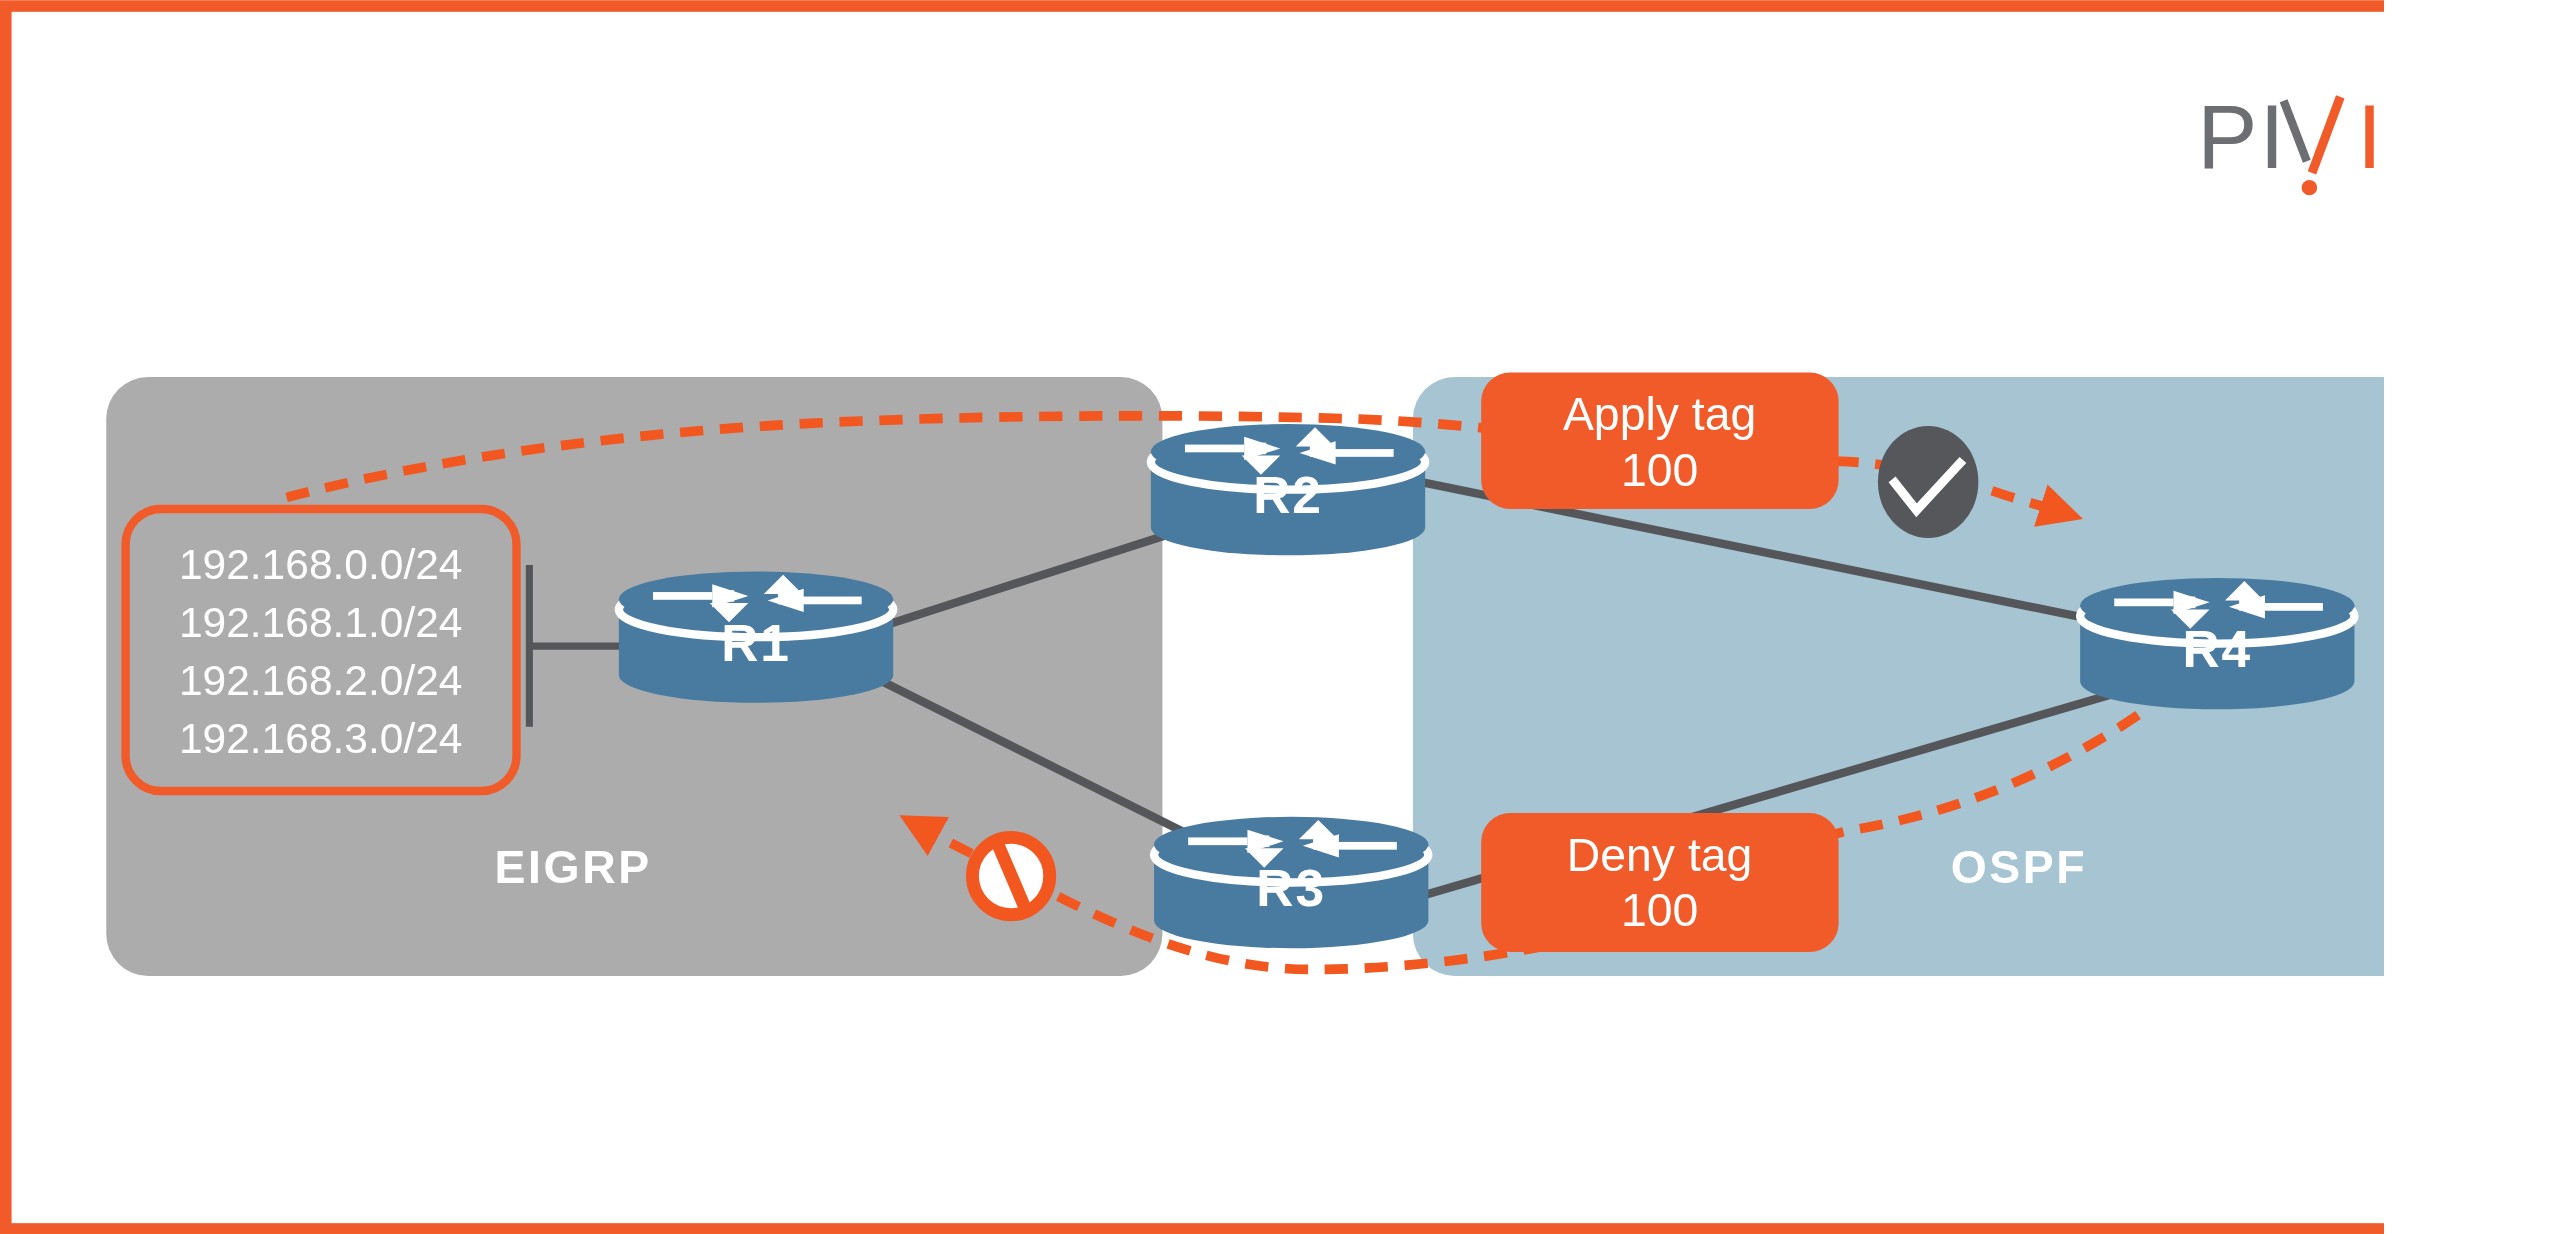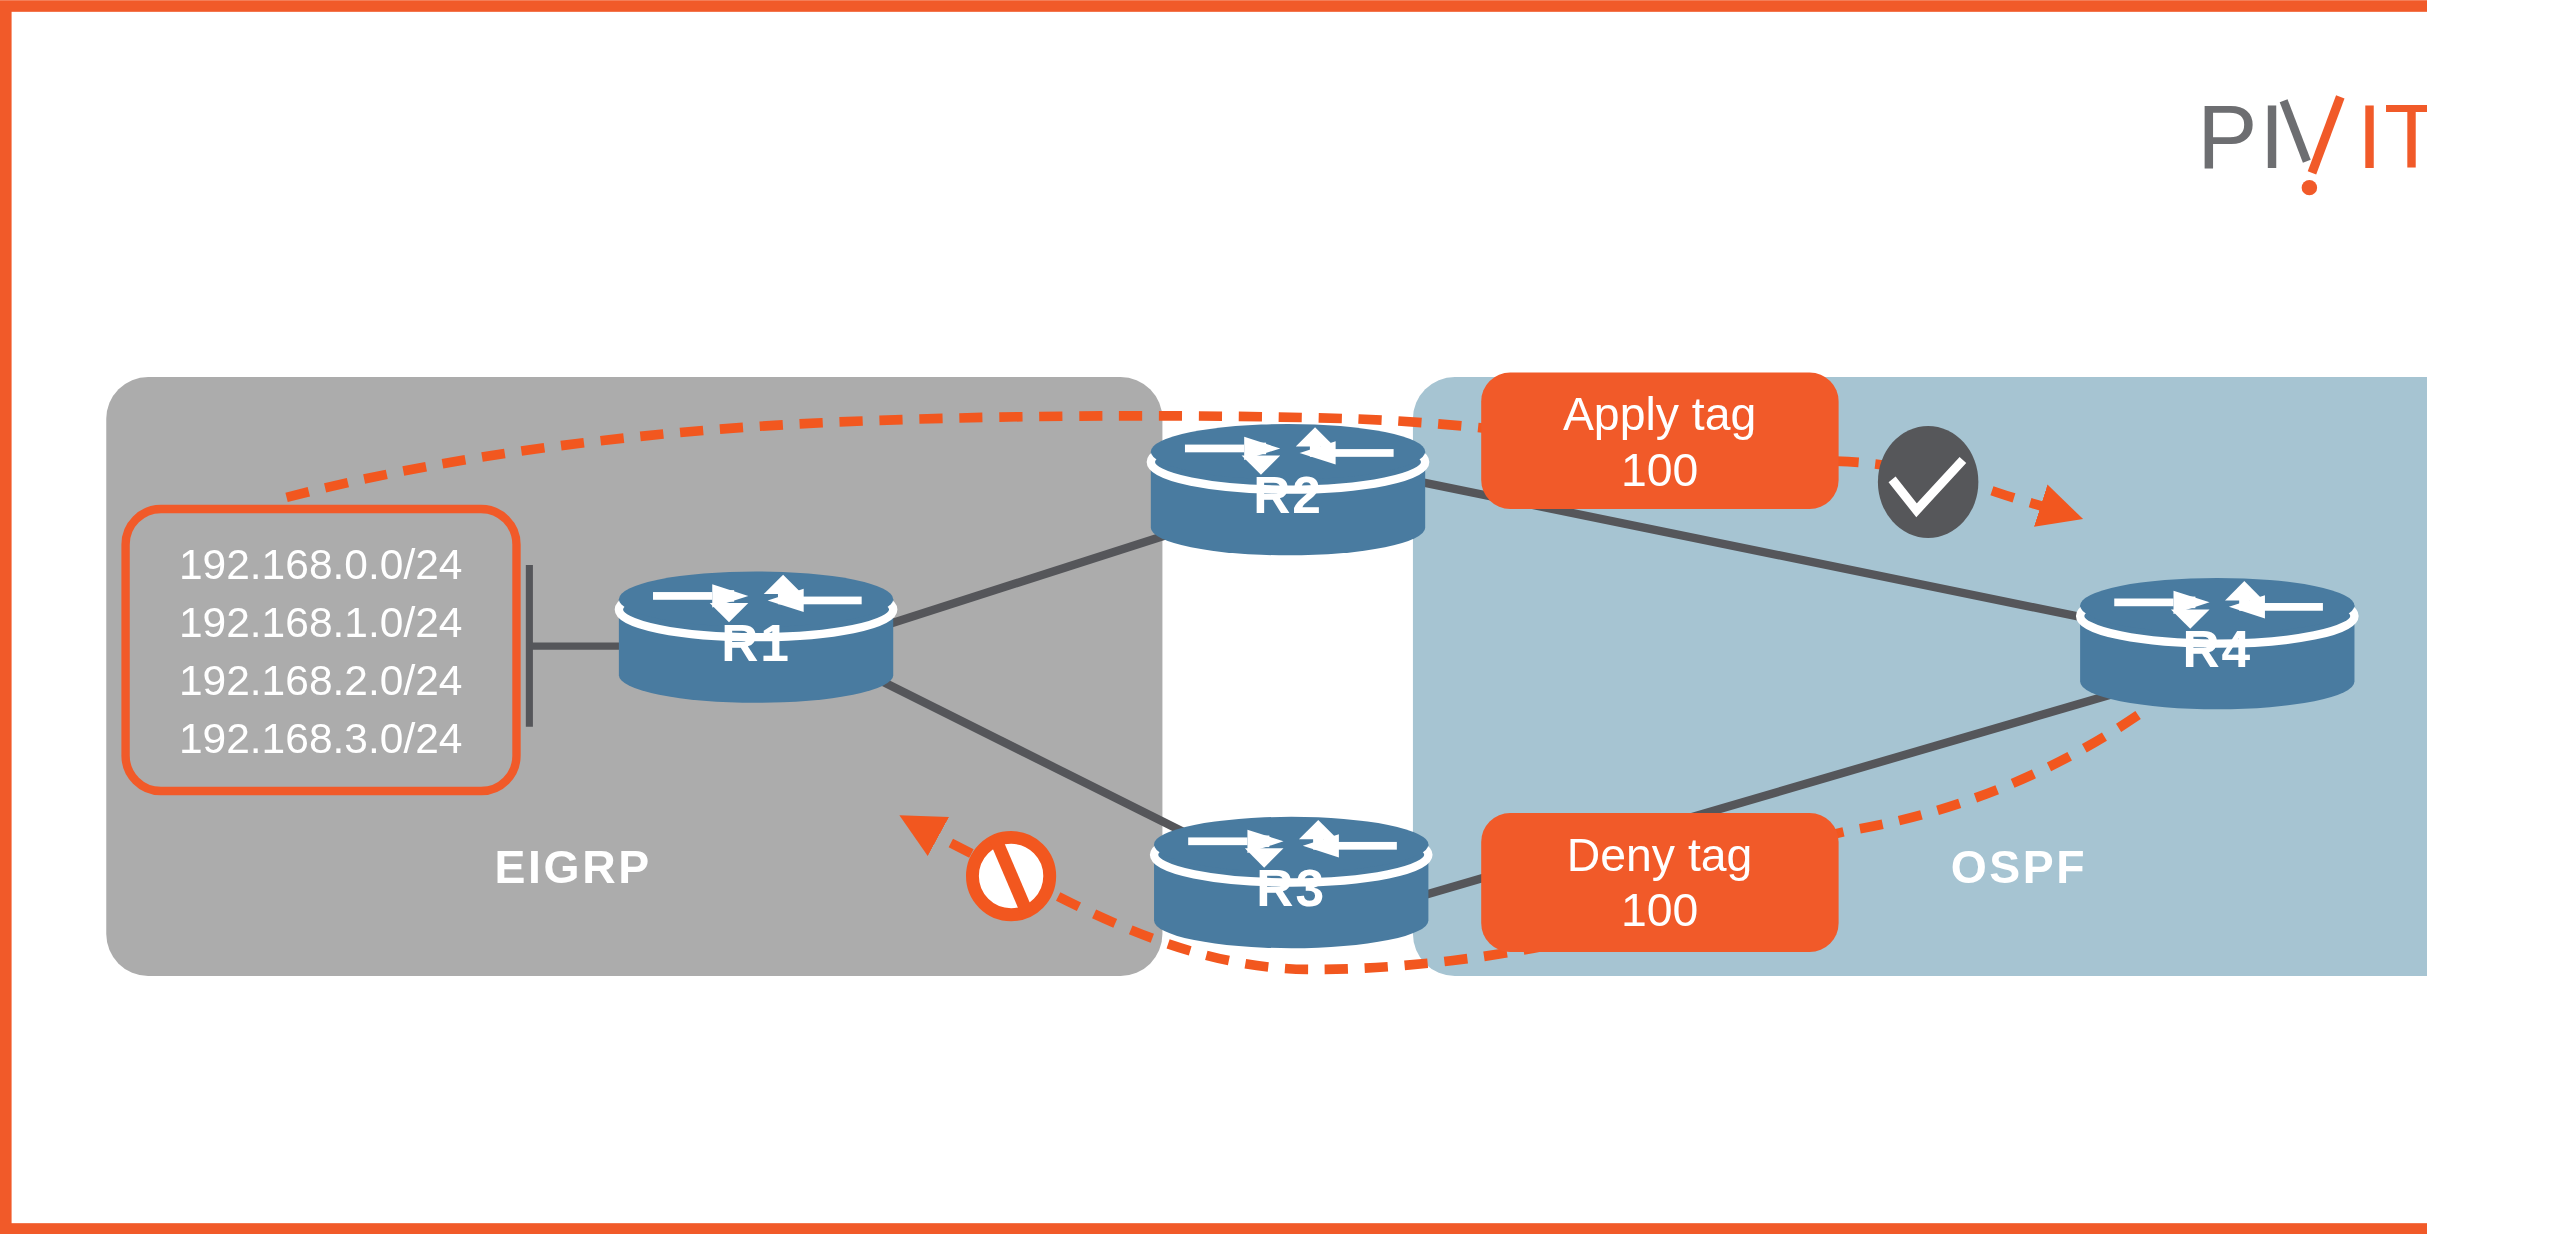--- a/index.html
+++ b/index.html
@@ -7,21 +7,21 @@
     --box-orange:#F15A29;
     --region-gray:#ACACAC;
     --region-blue:#A6C4D2;
     --router-blue:#497BA0;
     --line-dark:#55565A;
     --badge-dark:#56575A;
     --logo-gray:#6D6E71;
     --white:#FFFFFF;
   }
   html,body{margin:0;padding:0;background:#fff;}
-  #stage{position:relative;width:2384px;height:1235px;background:#fff;overflow:hidden;padding-left:43px;}
+  #stage{position:relative;width:2384px;height:1235px;background:#fff;overflow:hidden;}
   svg{position:absolute;left:0;top:0;}
   text{font-family:"Liberation Sans", sans-serif;}
   .t-route{font-size:66px;font-weight:400;fill:var(--white);}
   .t-region{font-size:72px;font-weight:800;letter-spacing:4px;fill:var(--white);}
   .t-router{font-size:80px;font-weight:700;letter-spacing:3px;fill:var(--white);}
   .t-tag{font-size:72px;font-weight:400;fill:var(--white);}
   .t-logo-gray{font-size:140px;font-weight:400;letter-spacing:3px;fill:var(--logo-gray);}
   .t-logo-orange{font-size:140px;font-weight:400;letter-spacing:3px;fill:var(--box-orange);}
   .dash{stroke:var(--orange);stroke-width:15;fill:none;stroke-dasharray:36 26;}
   .link{stroke:var(--line-dark);stroke-width:13;fill:none;}

